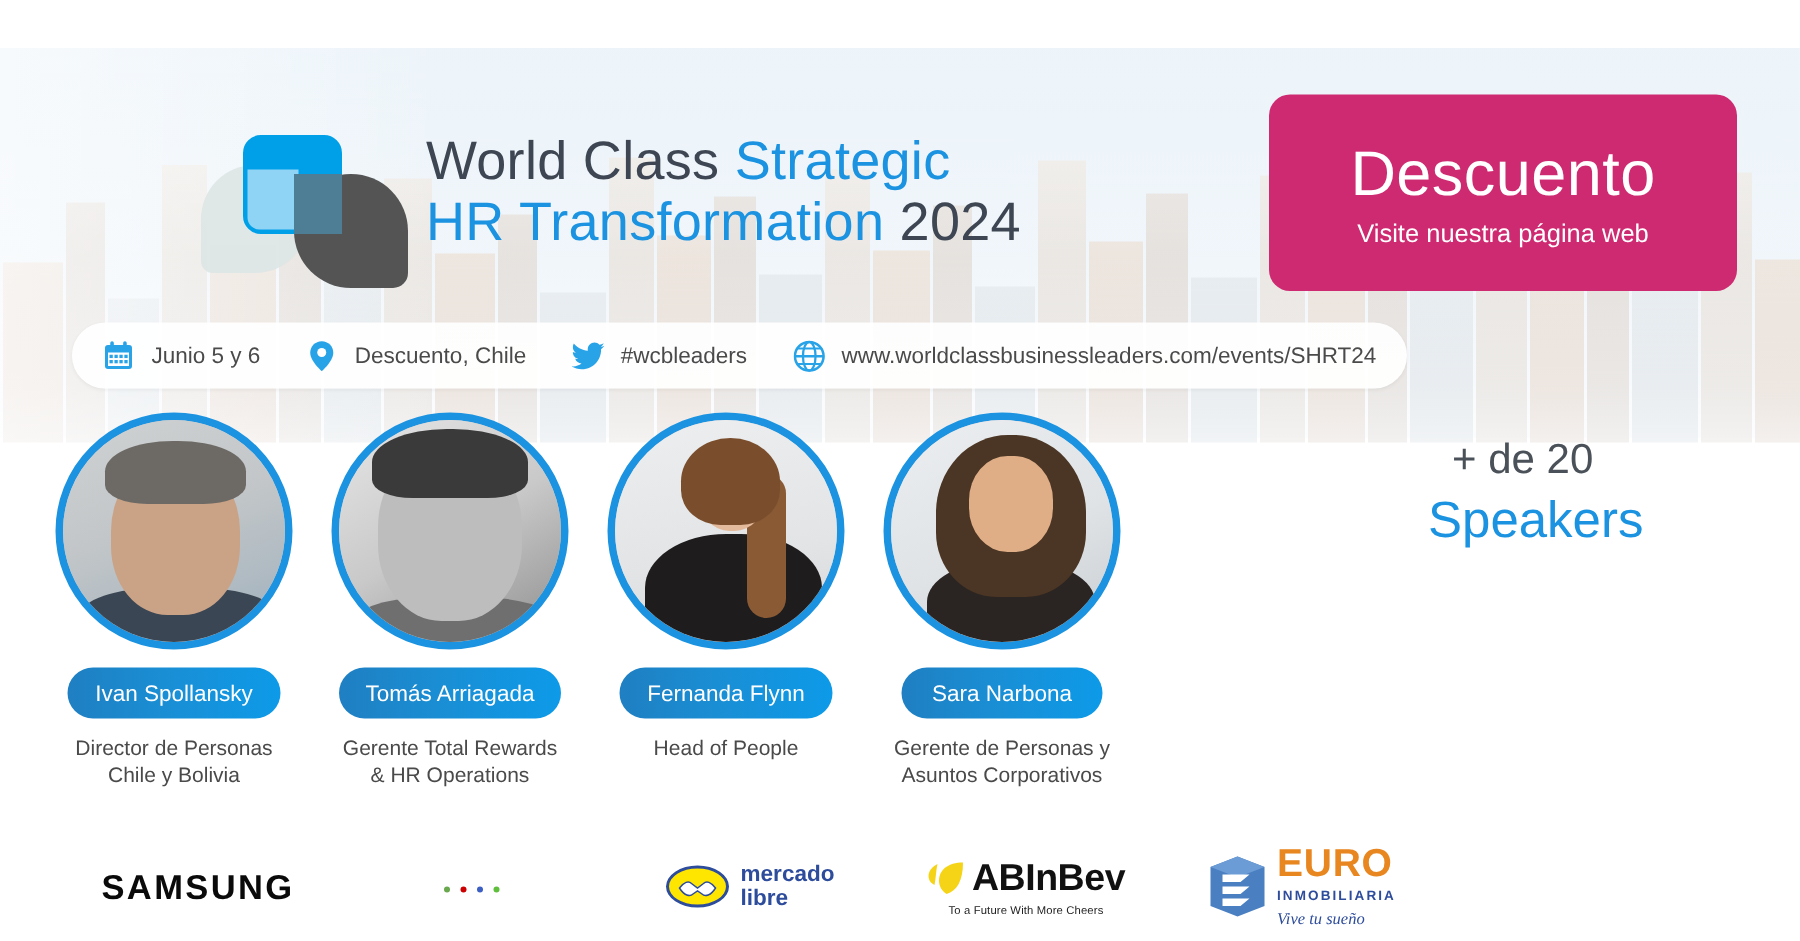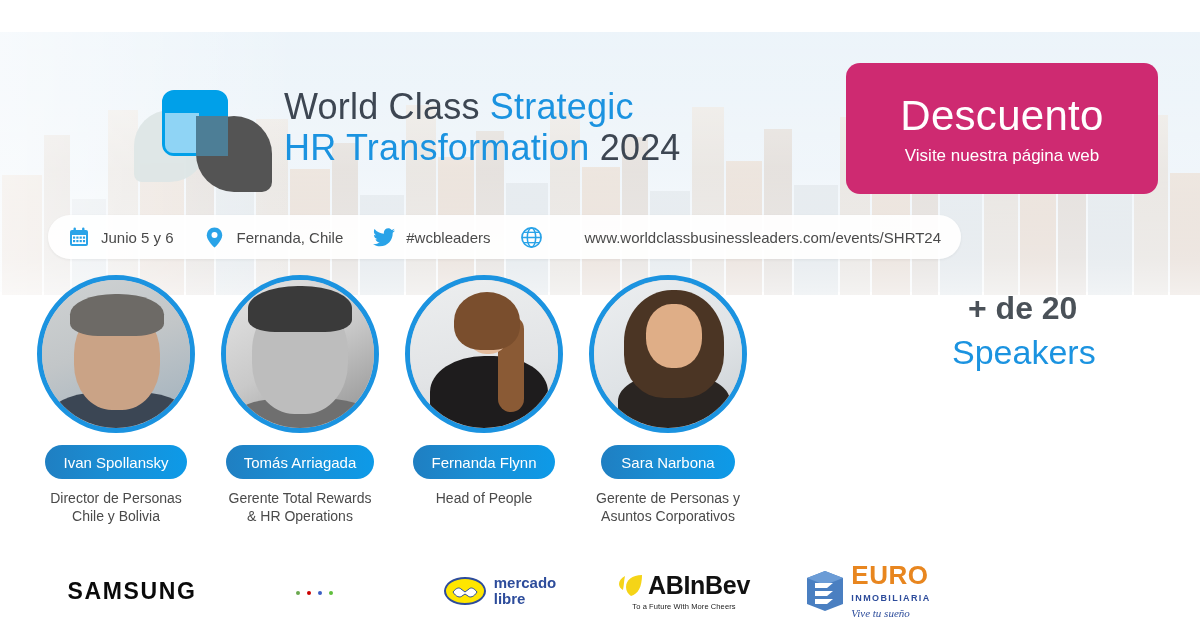--- a/index.html
+++ b/index.html
@@ -156,21 +156,21 @@
     align-items: center;
     padding: 0 20px;
     box-shadow: 0 1px 3px rgba(0,0,0,.06);
   }
   .info-item {
     display: flex;
     align-items: center;
     margin-right: 30px;
     white-space: nowrap;
   }
-  .info-item:last-child { margin-right: 0; gap: 31px; }
+  .info-item:last-child { margin-right: 0; }
   .info-ico {
     width: 22px; height: 22px;
     margin-right: 11px;
     flex: 0 0 auto;
     display: flex; align-items: center; justify-content: center;
   }
   .info-txt { font-size: 15px; color: #4a4a4a; }
 
   
   .speakers {
@@ -267,24 +267,23 @@
     white-space: pre-line;
   }
 
   
   .count {
     position: absolute;
     left: 952px; top: 258px;
     width: 220px;
   }
   .count-top {
-    font-size: 32px;
+    font-size: 28px;
     color: #4a5158;
     padding-left: 16px;
-    font-weight: bold;
   }
   .count-big {
     font-size: 34px;
     color: #1b93e0;
     margin-top: 6px;
   }
 
   
   .sponsors {
     position: absolute;
@@ -457,21 +456,21 @@
       <span class="info-txt">Junio 5 y 6</span>
     </div>
 
     <div class="info-item">
       <span class="info-ico">
         <svg width="17" height="21" viewBox="0 0 17 21">
           <path d="M8.5 0.5C4.2 0.5 0.8 3.9 0.8 8.2c0 5.6 7.7 12.3 7.7 12.3s7.7-6.7 7.7-12.3C16.2 3.9 12.8 0.5 8.5 0.5z" fill="#29a3e8"></path>
           <circle cx="8.5" cy="8" r="3" fill="#ffffff"></circle>
         </svg>
       </span>
-      <span class="info-txt">Fernanda, Chile</span>
+      <span class="info-txt">Descuento, Chile</span>
     </div>
 
     <div class="info-item">
       <span class="info-ico">
         <svg width="22" height="19" viewBox="0 0 24 20">
           <path d="M24 2.4c-.9.4-1.8.7-2.8.8 1-.6 1.8-1.6 2.2-2.7-.9.6-2 1-3.1 1.2C19.4.6 18.1 0 16.7 0c-2.7 0-4.9 2.2-4.9 4.9 0 .4 0 .8.1 1.1C7.8 5.8 4.1 3.8 1.7.8 1.2 1.6 1 2.4 1 3.4c0 1.7.9 3.2 2.2 4.1-.8 0-1.6-.2-2.2-.6v.1c0 2.4 1.7 4.4 3.9 4.8-.4.1-.8.2-1.3.2-.3 0-.6 0-.9-.1.6 2 2.5 3.4 4.6 3.4-1.7 1.3-3.8 2.1-6.1 2.1-.4 0-.8 0-1.2-.1 2.2 1.4 4.8 2.2 7.5 2.2 9.1 0 14-7.5 14-14v-.6c1-.7 1.8-1.6 2.5-2.5z" fill="#29a3e8"></path>
         </svg>
       </span>
       <span class="info-txt">#wcbleaders</span>
     </div>

